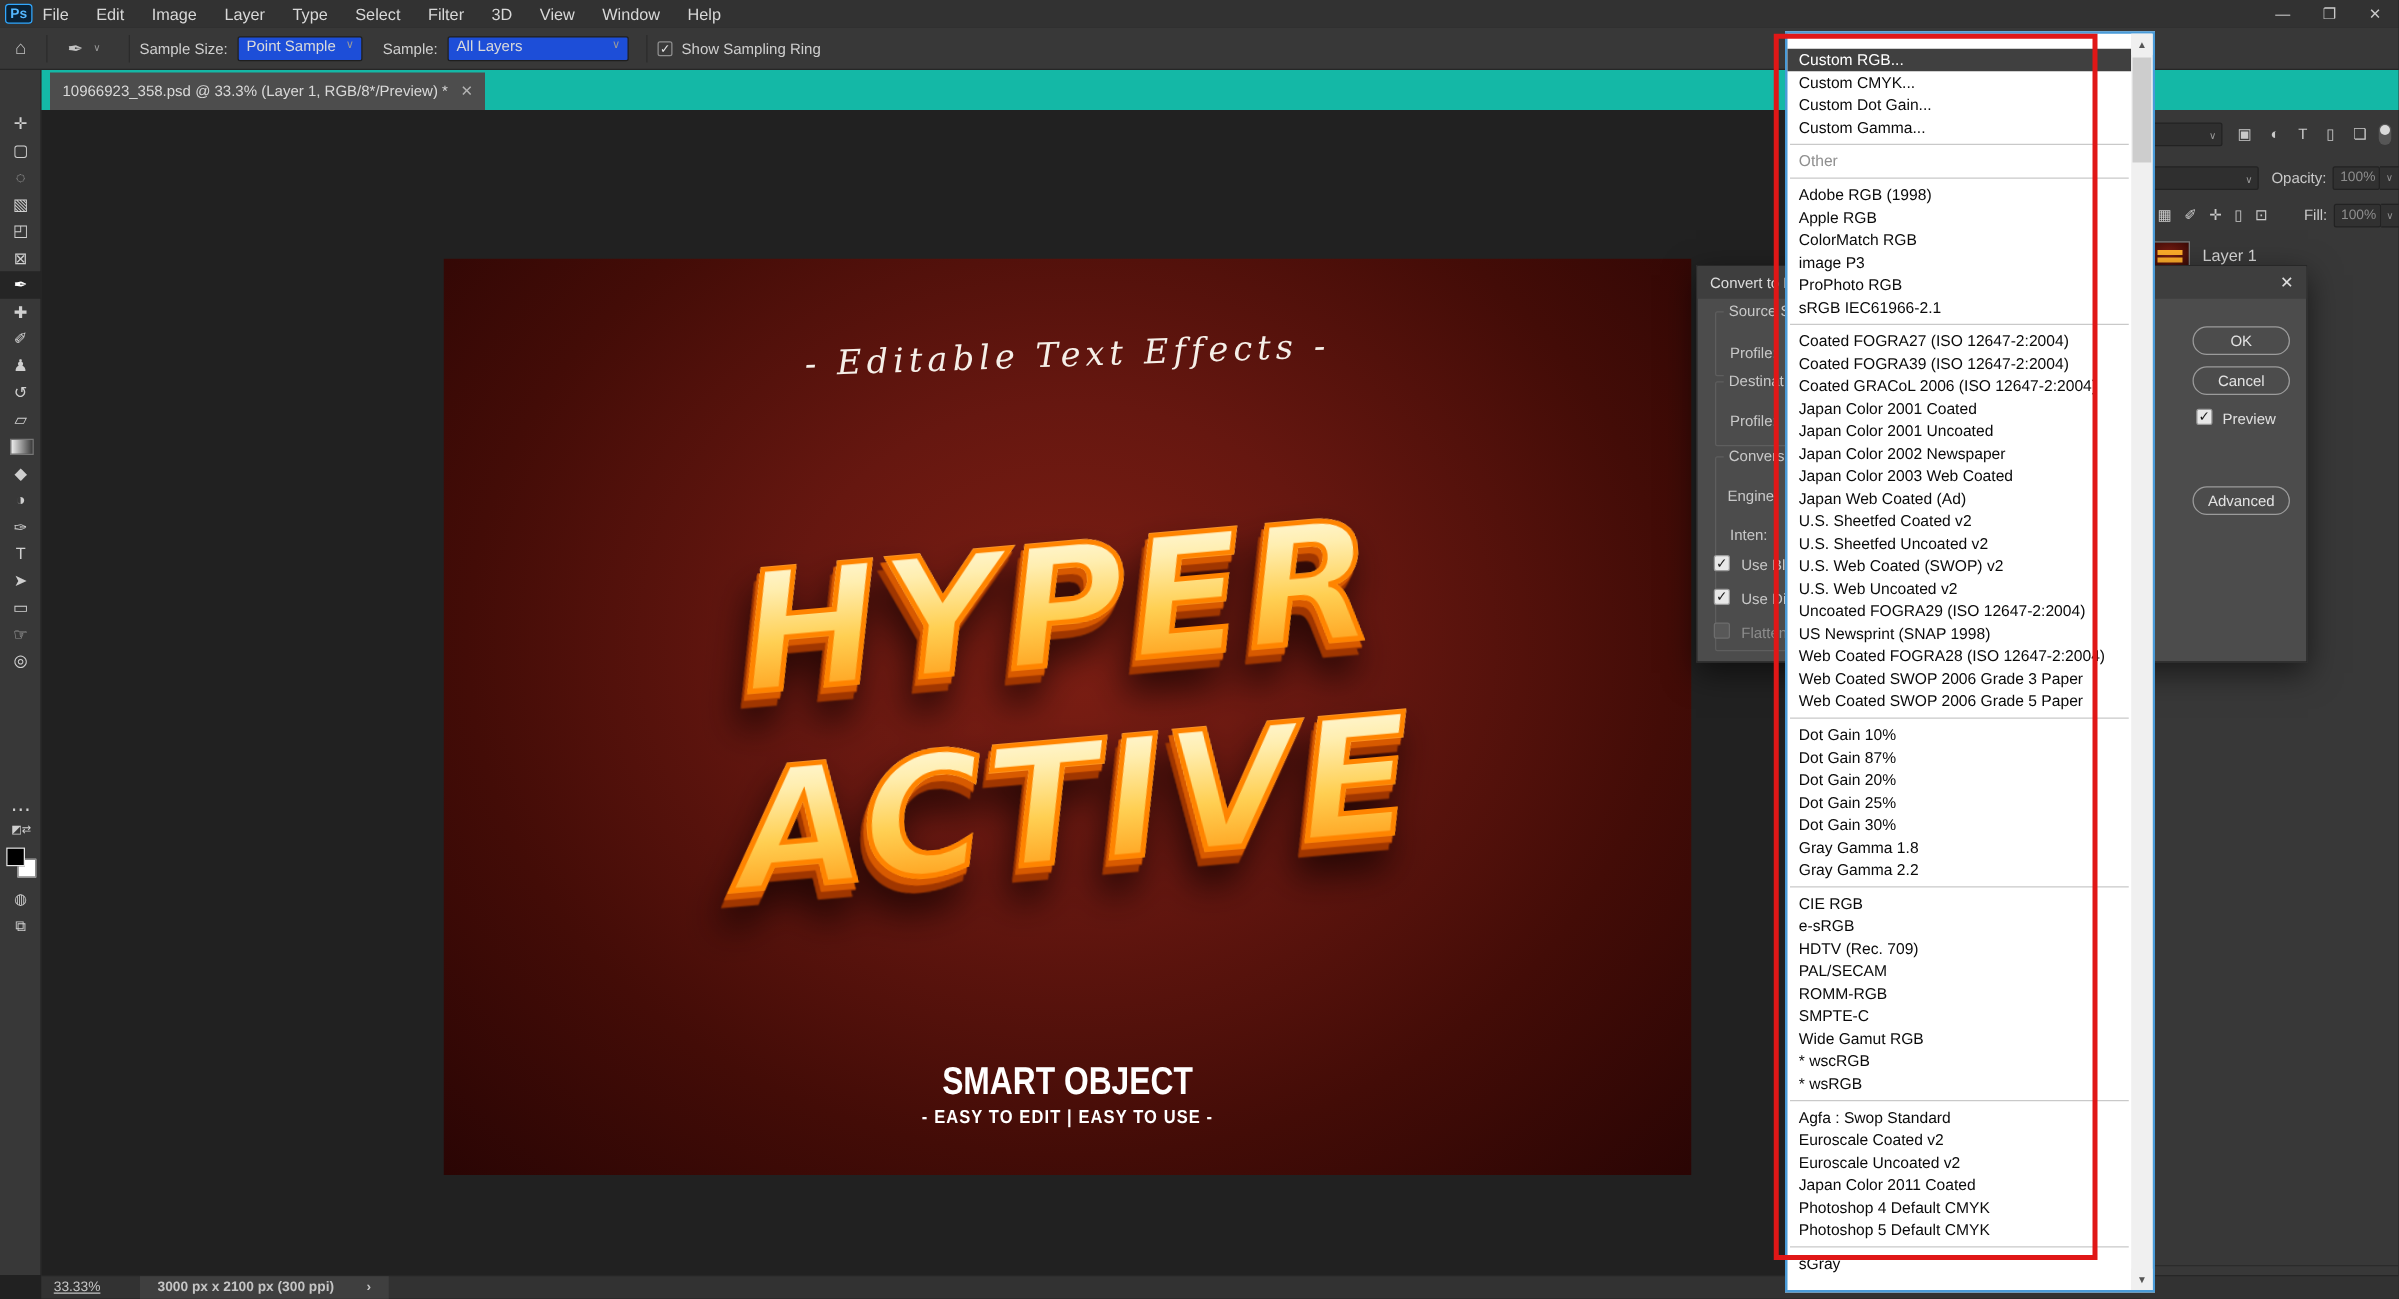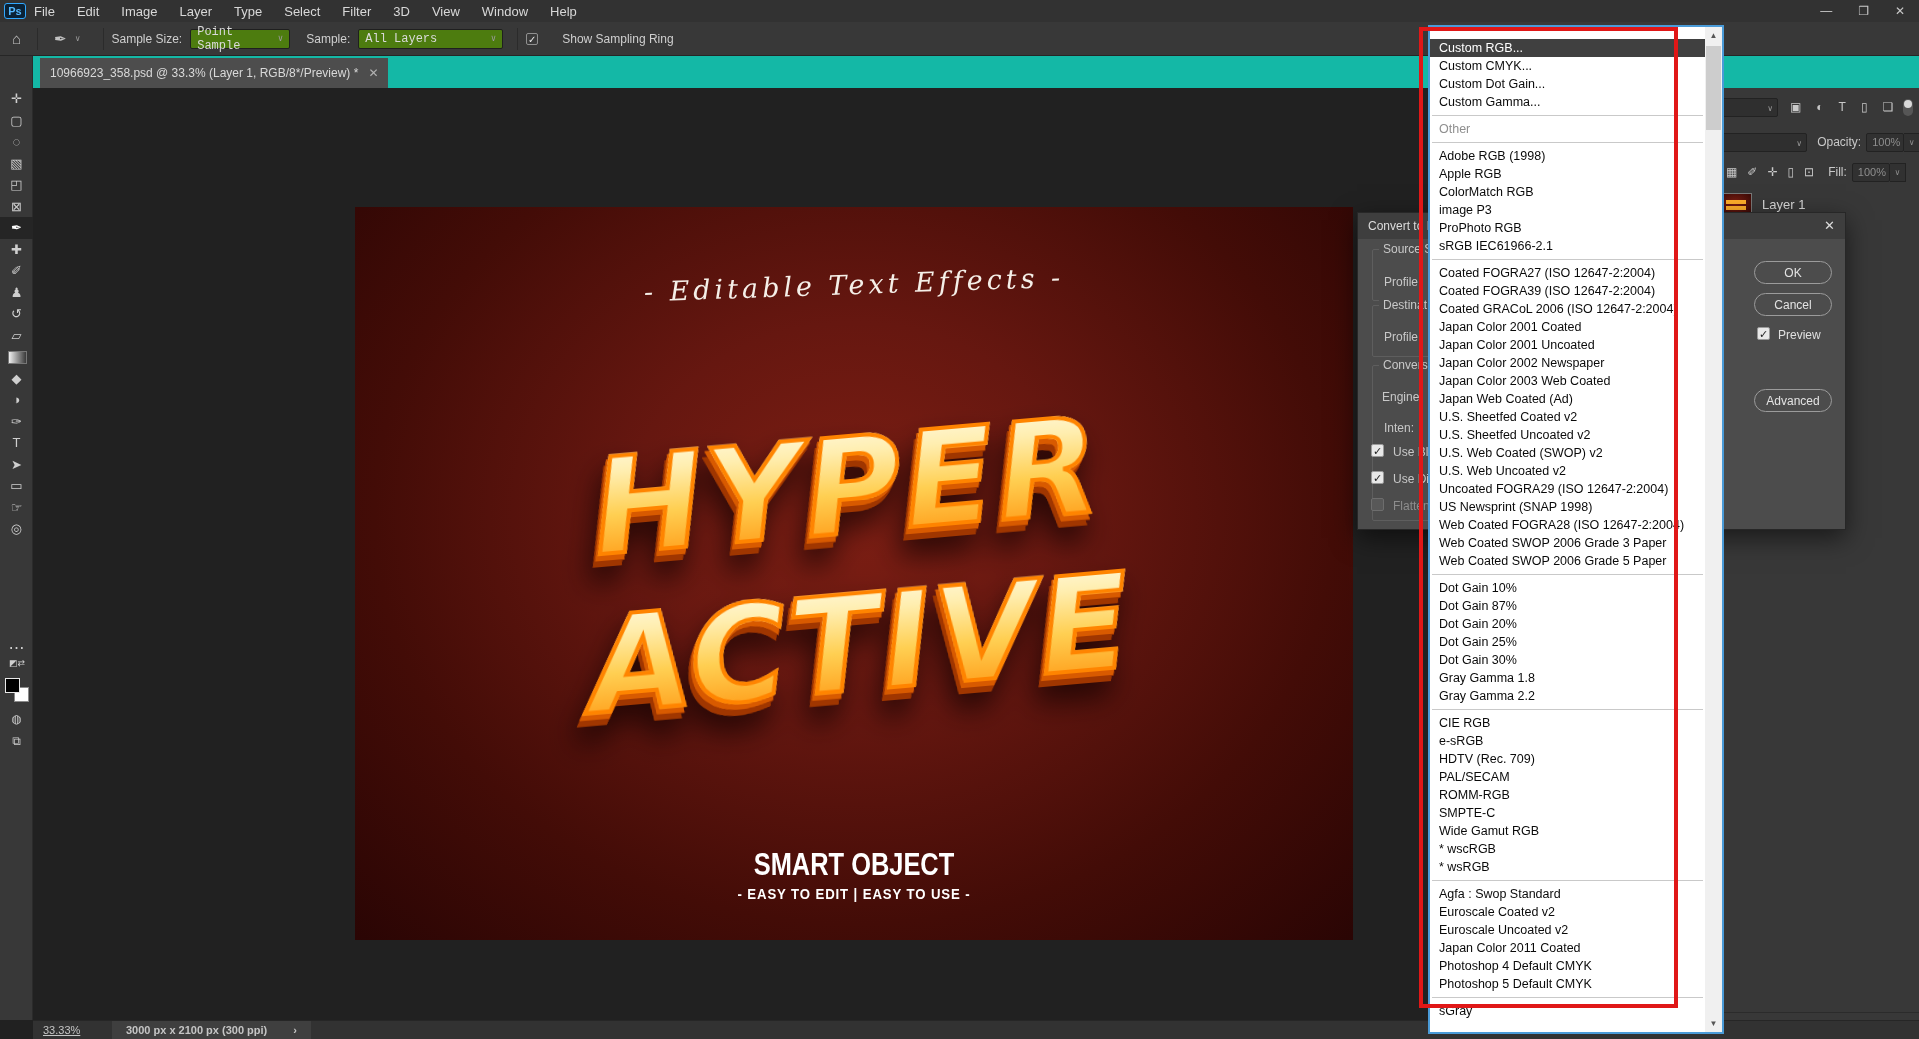--- a/index.html
+++ b/index.html
@@ -18,23 +18,23 @@
   #menu-items div { cursor:default; }
   #win-controls { position:absolute; right:0; top:0; height:22px; display:flex;
     align-items:center; gap:26px; padding-right:14px; color:#c9c9c9; font-size:12px; }
 
   
   #optionsbar { left:0; top:22px; width:1919px; height:34px; background:#383838;
     border-bottom:1px solid #262626; display:flex; align-items:center; color:#cfcfcf;
     font-size:12px; z-index:6; }
   .opt-icon { color:#c2c2c2; font-size:15px; margin:0 8px; }
   .vdiv { width:1px; height:22px; background:#2b2b2b; margin:0 8px; }
-  .ps-select { background:#4d7c0f; border:1px solid #1f1f1f; border-radius:2px;
-    height:20px; color:#dadada; display:flex; align-items:center; padding:0 6px;
-    position:relative; font-size:12px;font-family:Liberation Mono, monospace; }
+  .ps-select { background:#1d4ed8; border:1px solid #1f1f1f; border-radius:2px;
+    height:20px; color:#dadada; display:flex; align-items:flex-start; padding:0 6px;
+    position:relative; font-size:12px; }
   .ps-select::after { content:"∨"; font-size:9px; color:#9a9a9a; position:absolute; right:6px; }
   .cb { width:12px; height:12px; background:#3a3a3a; border:1px solid #909090;
     border-radius:2px; color:#eaeaea; font-size:10px; line-height:11px; text-align:center; }
   #opt-right { position:absolute; right:10px; top:26px; display:flex; gap:26px;
     color:#b5b5b5; font-size:14px; align-items:center; }
 
   
   #tabbar { left:33px; top:56px; width:1886px; height:32px; background:#14b8a6; z-index:2;}
   #doctab { position:absolute; left:7px; top:2px; height:30px; background:#4d4d4d;
     color:#d9d9d9; font-size:12px; display:flex; align-items:center; padding:0 10px; gap:10px; }
@@ -189,21 +189,21 @@
     <span>Sample Size:</span>
     <div class="ps-select" style="width:100px;margin-left:8px">
       <span>Point Sample</span>
     </div>
     <span style="margin-left:16px">Sample:</span>
     <div class="ps-select" style="width:145px;margin-left:8px">
       <span>All Layers</span>
     </div>
     <span class="vdiv" style="margin-left:14px"></span>
     <span class="cb">✓</span>
-    <span style="margin-left:24px">Show Sampling Ring</span>
+    <span style="margin-left:7px">Show Sampling Ring</span>
   </div>
   <div id="opt-right">
     <span>⌕</span>
     <span>▤</span>
     <span>⇪</span>
   </div>
 
   <div id="tabbar" class="abs">
     <div id="doctab">
       <span>10966923_358.psd @ 33.3% (Layer 1, RGB/8*/Preview) *</span>
@@ -281,21 +281,21 @@
       <div class="chevbox">∨</div>
     </div>
     <div class="prow" style="top:104px;height:24px">
       <div style="display:flex;gap:10px;margin-left:12px">
           <div>▦</div>
           <div>✐</div>
           <div>✛</div>
           <div>▯</div>
           <div>⊡</div>
         </div>
-      <span style="margin-left:14px">Fill:</span>
+      <span style="margin-left:29px">Fill:</span>
       <div class="valbox" style="width:38px;margin-left:5px">100%</div>
       <div class="chevbox">∨</div>
     </div>
     <div class="prow" style="top:134px;height:28px">
       <div id="layer-thumb" style="margin-left:4px"></div>
       <span style="margin-left:10px;color:#d8d8d8;font-size:13px">Layer 1</span>
     </div>
     <div id="layers-bottom">
         <div>fx</div>
         <div>▣</div>

